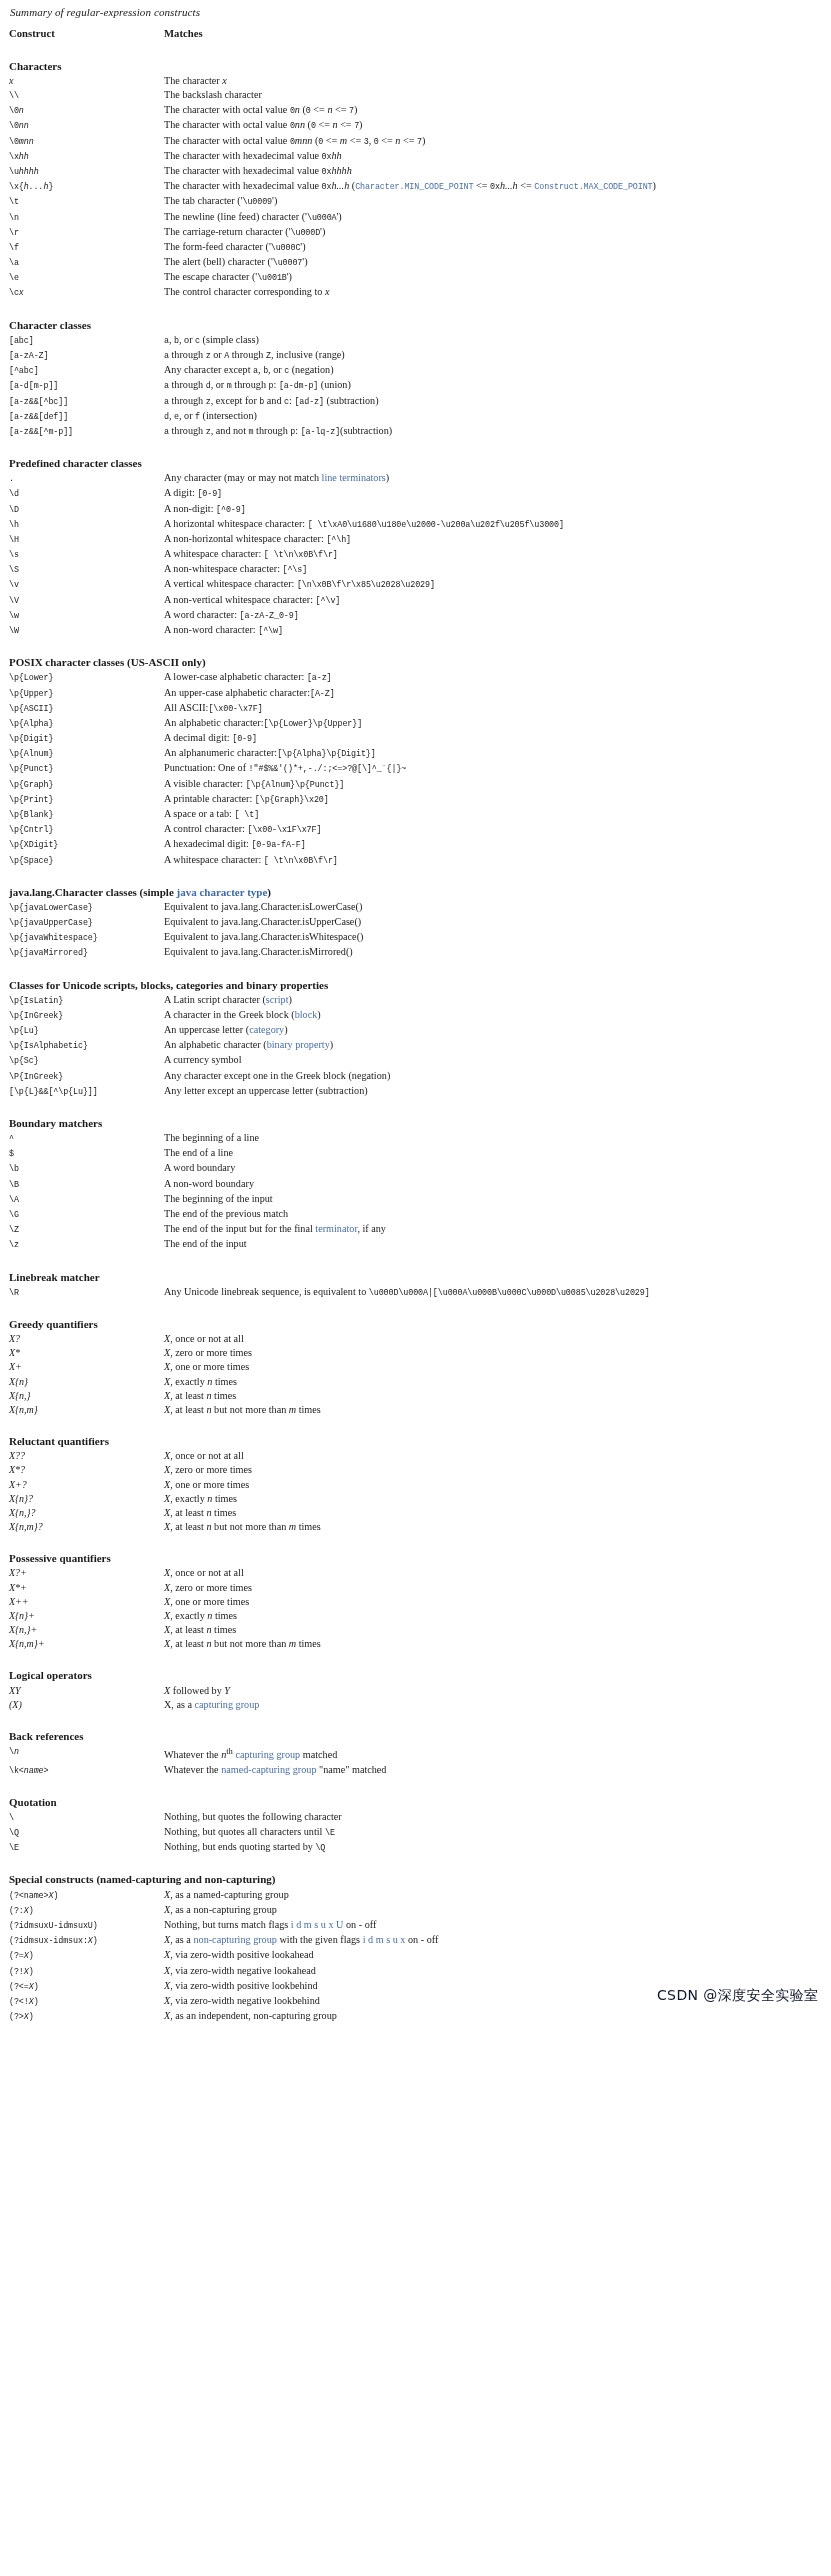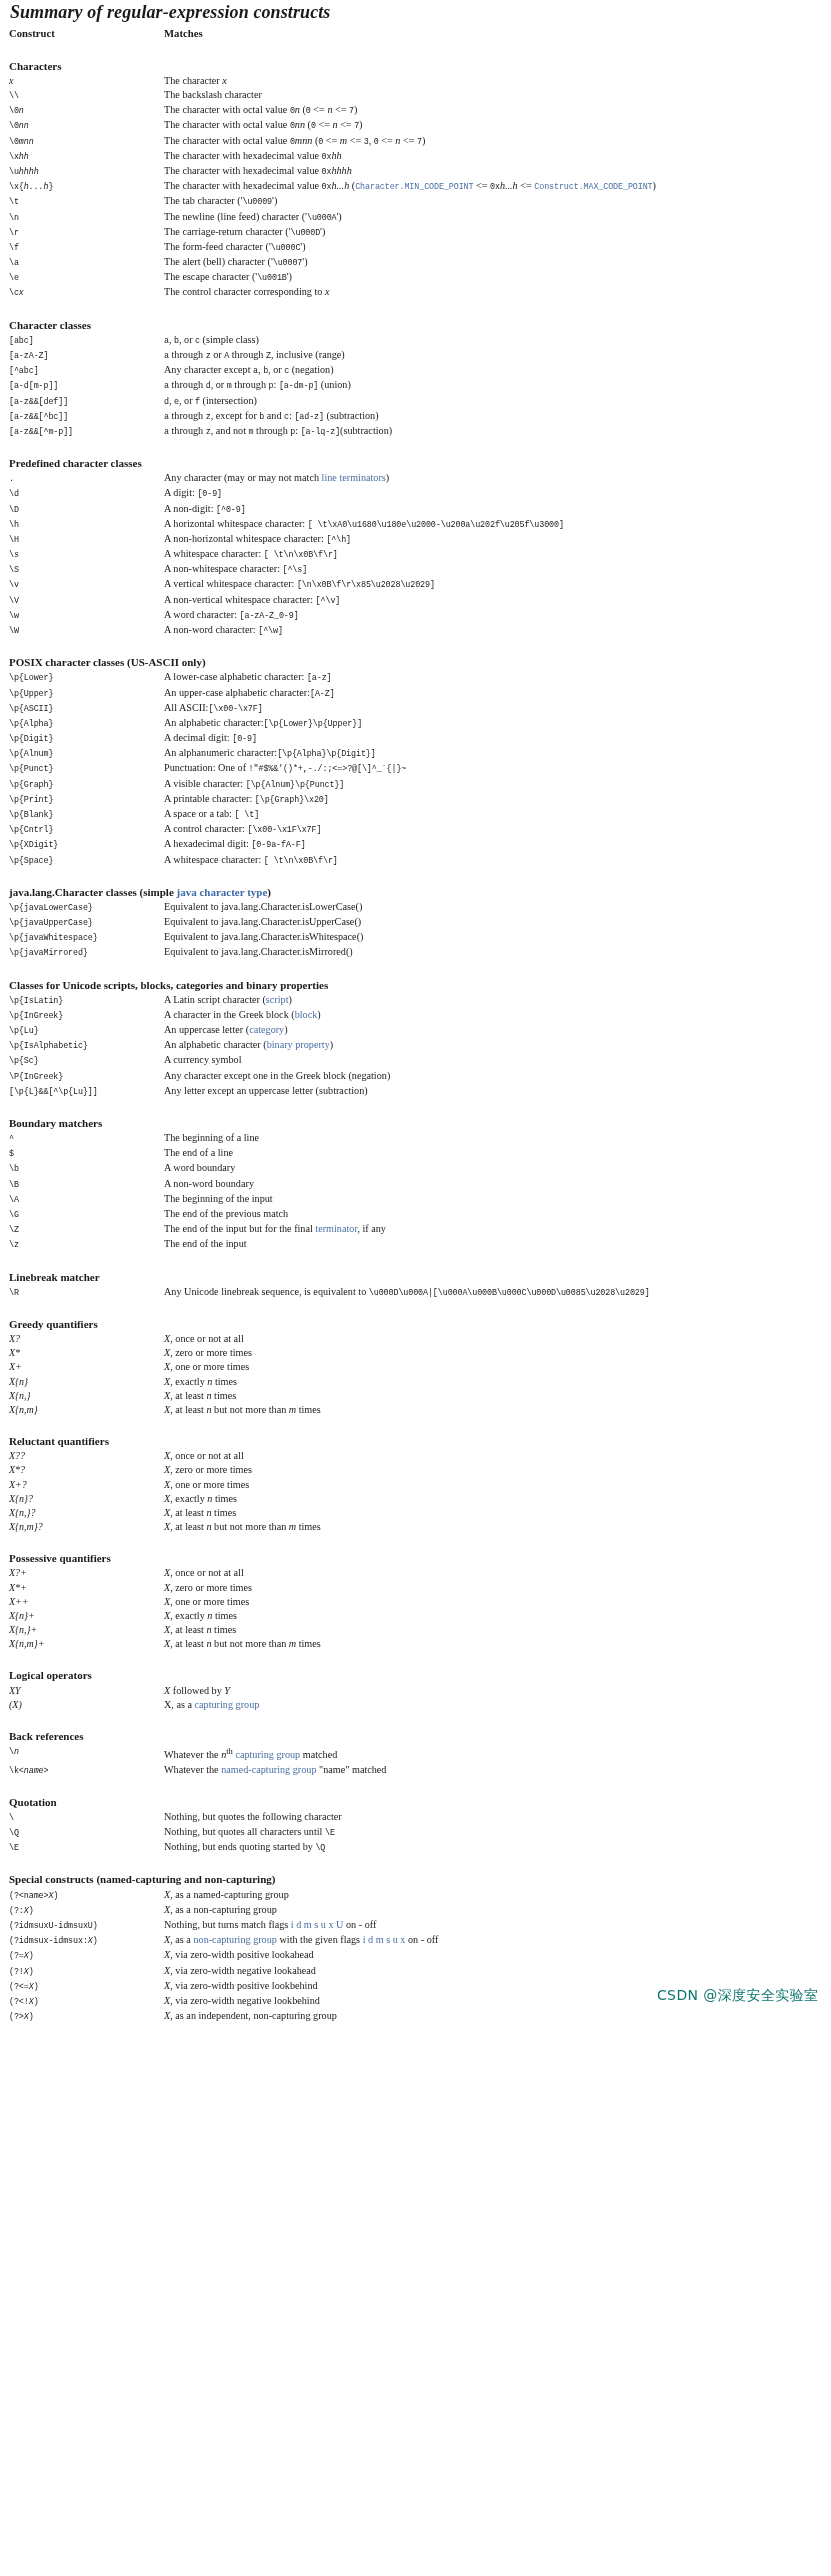--- a/index.html
+++ b/index.html
@@ -13,23 +13,23 @@
     font-family: "Liberation Serif", "DejaVu Serif", serif;
     color: #1a1a1a;
     position: relative;
     overflow: hidden;
   }
   #page {
     padding: 0 0 0 9px;
     position: relative;
   }
   .doc-title {
-    font-weight: bold;
+    font-weight: normal;
     font-style: italic;
-    font-size: 18px;
+    font-size: 11px;
     letter-spacing: 0.1px;
     margin: 1.8px 0 0 0.9px;
     padding-top: 1.8px;
     line-height: 16px;
   }
   table.regex-table {
     border-collapse: collapse;
     width: 822px;
     table-layout: fixed;
     margin-top: 7.2px;
@@ -73,21 +73,21 @@
   .lnk-b { color: #3f6aa8; }
 
   tr.data-row td { padding-top: 0.9px; padding-bottom: 0.9px; }
 
   .watermark {
     position: absolute;
     right: 12.5px;
     bottom: 19.7px;
     font-family: "DejaVu Sans", "Liberation Sans", sans-serif;
     font-size: 14px;
-    color: #0f766e;
+    color: #0f172a;
     letter-spacing: 0.4px;
     white-space: nowrap;
   }
 </style>
 </head>
 <body>
 
 <div id="page">
 
   <div class="doc-title">Summary of regular-expression constructs</div>
@@ -180,28 +180,28 @@
         </tr>
         <tr class="data-row">
           <td class="col-construct"><span class="mono">[^abc]</span></td>
           <td class="col-matches">Any character except <code class="mono">a</code>, <code class="mono">b</code>, or <code class="mono">c</code> (negation)</td>
         </tr>
         <tr class="data-row">
           <td class="col-construct"><span class="mono">[a-d[m-p]]</span></td>
           <td class="col-matches"><code class="mono">a</code> through <code class="mono">d</code>, or <code class="mono">m</code> through <code class="mono">p</code>: <code class="mono">[a-dm-p]</code> (union)</td>
         </tr>
         <tr class="data-row">
+          <td class="col-construct"><span class="mono">[a-z&amp;&amp;[^bc]]</span></td>
+          <td class="col-matches"><code class="mono">a</code> through <code class="mono">z</code>, except for <code class="mono">b</code> and <code class="mono">c</code>: <code class="mono">[ad-z]</code> (subtraction)</td>
+        </tr>
+        <tr class="data-row">
           <td class="col-construct"><span class="mono">[a-z&amp;&amp;[def]]</span></td>
           <td class="col-matches"><code class="mono">d</code>, <code class="mono">e</code>, or <code class="mono">f</code> (intersection)</td>
         </tr>
         <tr class="data-row">
-          <td class="col-construct"><span class="mono">[a-z&amp;&amp;[^bc]]</span></td>
-          <td class="col-matches"><code class="mono">a</code> through <code class="mono">z</code>, except for <code class="mono">b</code> and <code class="mono">c</code>: <code class="mono">[ad-z]</code> (subtraction)</td>
-        </tr>
-        <tr class="data-row">
           <td class="col-construct"><span class="mono">[a-z&amp;&amp;[^m-p]]</span></td>
           <td class="col-matches"><code class="mono">a</code> through <code class="mono">z</code>, and not <code class="mono">m</code> through <code class="mono">p</code>: <code class="mono">[a-lq-z]</code>(subtraction)</td>
         </tr>
         <tr class="spacer-row">
           <td colspan="2"></td>
         </tr>
         <tr class="section-row">
           <td colspan="2" class="section-heading">Predefined character classes</td>
         </tr>
         <tr class="data-row">

